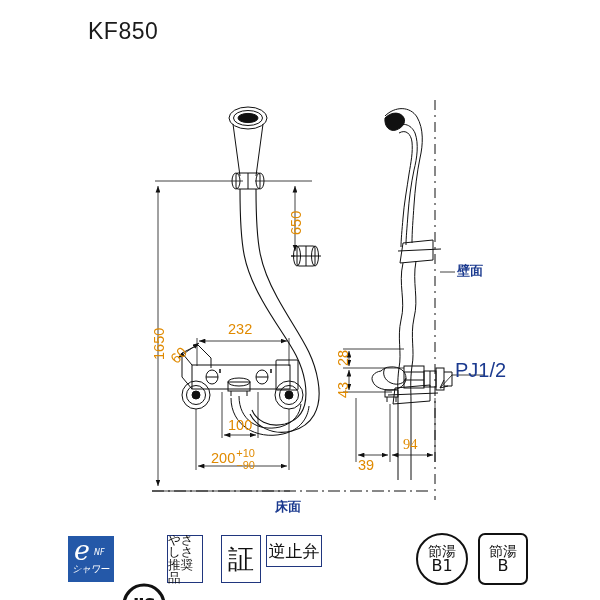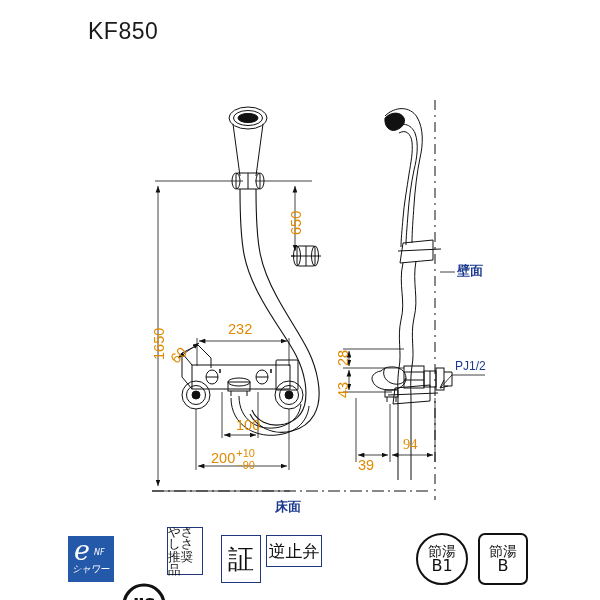--- a/index.html
+++ b/index.html
@@ -14,21 +14,21 @@
     font-size:23px;color:#1a1a1a;letter-spacing:.5px;
     white-space:nowrap;
   }
   .dim{
     position:absolute;color:#e08a00;font-size:14.5px;
     white-space:nowrap;line-height:1;
   }
   .dim.rot{transform:rotate(-90deg);transform-origin:left top;}
   .dim.rot45{transform:rotate(-45deg);transform-origin:left top;}
   .lbl{
-    position:absolute;color:#1b3a8f;font-size:12px;
+    position:absolute;color:#1b3a8f;font-size:20px;
     white-space:nowrap;line-height:1;
   }
   .lbl.jp{font-family:"DejaVu Sans",sans-serif;font-size:13px;font-weight:bold;}
   .tol{font-size:11px;display:inline-block;vertical-align:middle;
        line-height:1.05;margin-left:1px;text-align:center;}
   .tol b{display:block;font-weight:normal;}
   
   #badges{position:absolute;left:0;top:525px;width:600px;height:70px;}
   .badge{position:absolute;box-sizing:border-box;}
   .bx{border:1.6px solid #20367e;background:#fff;
@@ -236,21 +236,21 @@
   </g>
 
   <path d="M440,272 L455,272" stroke="#111" stroke-width=".8"></path>
   </g>
 </svg>
 
 <div class="dim rot" style="left:152px;top:360px;">1650</div>
 <div class="dim rot" style="left:289px;top:235px;">650</div>
 <div class="dim" style="left:228px;top:322px;">232</div>
 <div class="dim rot45" style="left:168px;top:356px;">60</div>
-<div class="dim" style="left:236px;top:418px;">100</div>
+<div class="dim" style="left:228px;top:418px;">100</div>
 <div class="dim" style="left:211px;top:448px;">
   <span>200</span><span class="tol"><b>+10</b><b>−90</b></span>
 </div>
 <div class="dim rot" style="left:336px;top:366px;">28</div>
 <div class="dim rot" style="left:336px;top:398px;">43</div>
 <div class="dim" style="left:358px;top:458px;">39</div>
 <div class="dim" style="left:403px;top:437px;font-family:Liberation Serif, serif;">94</div>
 
 <div class="lbl jp" style="left:457px;top:264px;">壁面</div>
 <div class="lbl jp" style="left:275px;top:500px;">床面</div>
@@ -269,21 +269,21 @@
       <circle cx="24" cy="24" r="20" fill="#fff" stroke="#111" stroke-width="3.2"></circle>
       <path d="M44,30 C42,38 34,44 24,44" fill="none" stroke="#fff" stroke-width="5"></path>
       <path d="M40,33 C37,40 31,44 24,44" fill="none" stroke="#111" stroke-width="3.2"></path>
     </svg>
     <div style="position:absolute;left:0;top:0;width:48px;height:48px;
                 display:flex;align-items:center;justify-content:center;
                 font-family:'DejaVu Sans',sans-serif;font-weight:bold;
                 font-size:17px;color:#111;letter-spacing:-1px;">JIS</div>
   </div>
 
-  <div class="badge bx two" style="left:167px;top:2px;width:36px;height:48px;">
+  <div class="badge bx two" style="left:167px;top:10px;width:36px;height:48px;">
     <span class="small2">やさしさ</span>
     <span class="small2">推奨品</span>
   </div>
 
   <div class="badge bx" style="left:221px;top:10px;width:40px;height:48px;font-size:26px;">証</div>
 
   <div class="badge bx" style="left:266px;top:10px;width:56px;height:32px;font-size:17px;">逆止弁</div>
 
   <div class="badge setsu-c" style="left:416px;top:8px;width:52px;height:52px;">
     <span class="t1">節湯</span>

